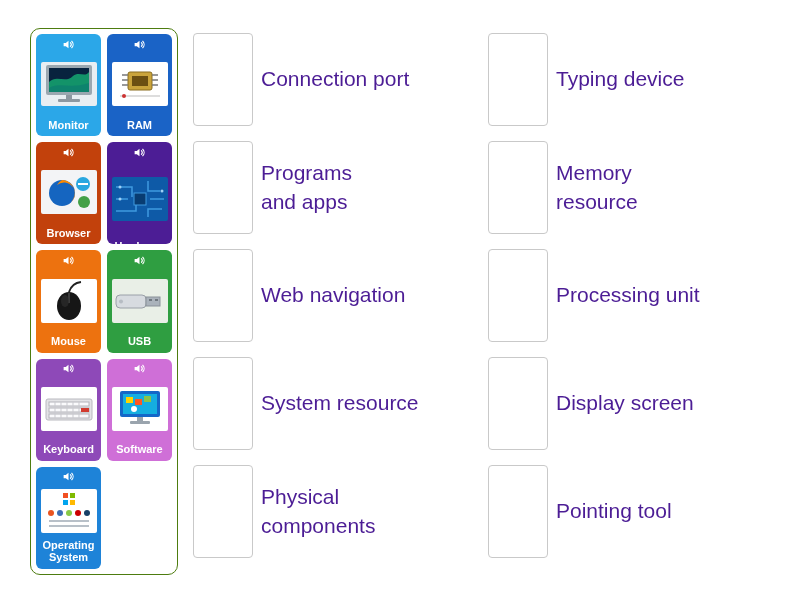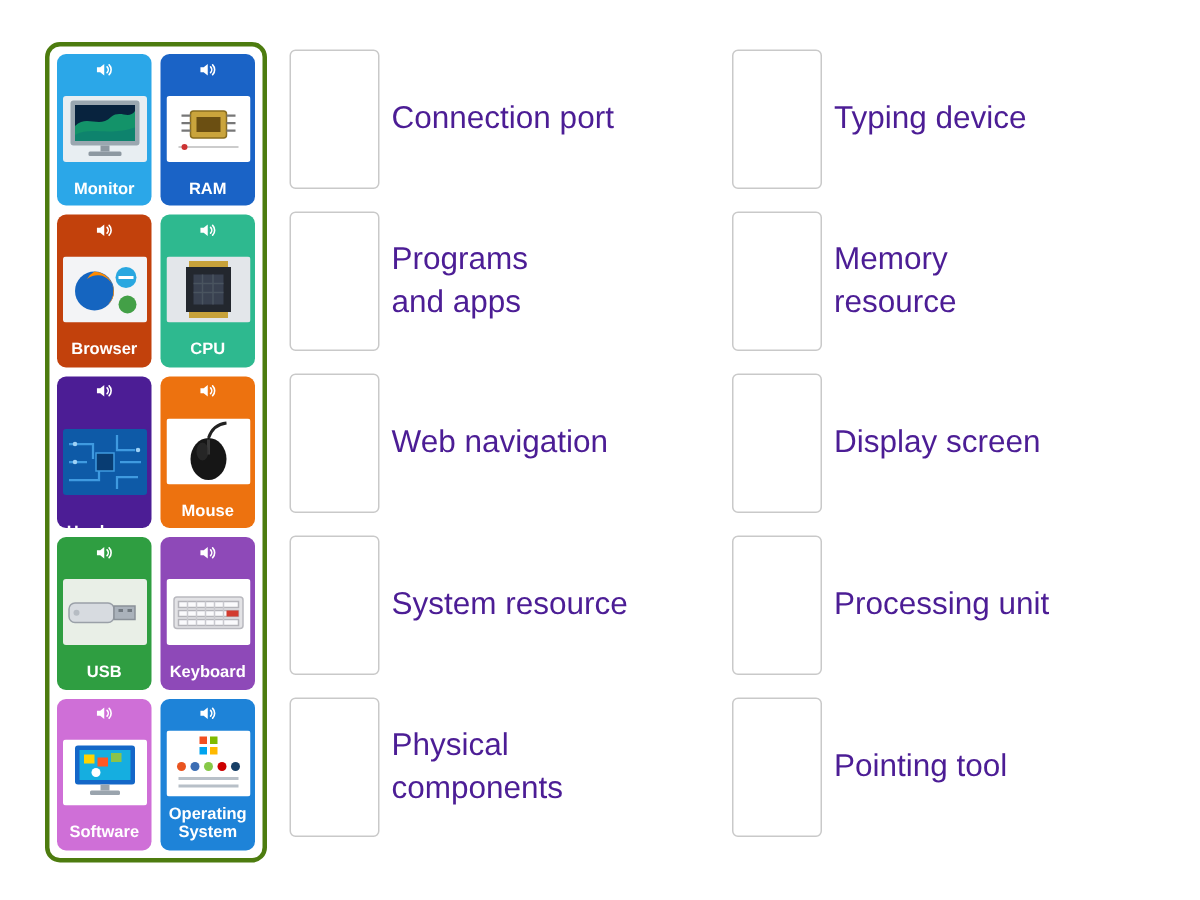--- a/index.html
+++ b/index.html
@@ -3,21 +3,21 @@
 <meta charset="utf-8">
 <style>
   html,body{margin:0;padding:0;background:#fff;}
   body{
     width:800px;height:600px;position:relative;overflow:hidden;
     font-family:"Liberation Sans", sans-serif;color:#3c3c3c;
   }
   
   .board{
     position:absolute;left:30px;top:28px;width:148px;height:547px;
-    border:3px solid #4d7c0f;border-radius:10px;background:#fff;
+    border:1px solid #4d7c0f;border-radius:10px;background:#fff;
     box-sizing:border-box;padding:5px;
     display:grid;grid-template-columns:1fr 1fr;grid-template-rows:repeat(5,1fr);gap:6px;
   }
   .tile{
     border-radius:6px;display:flex;flex-direction:column;align-items:center;
     padding:2px;box-sizing:border-box;color:#fff;cursor:grab;overflow:hidden;
   }
   .audio{height:14px;flex:none;display:flex;align-items:center;justify-content:center;margin-top:1px;}
   .audio svg{width:13px;height:13px;display:block;}
   .img{flex:1;display:flex;align-items:center;justify-content:center;margin:2px 0;}
@@ -103,46 +103,20 @@
           <circle cx="21" cy="23" r="13" fill="#1565c0"></circle>
           <path d="M21 10a13 13 0 019 22 11 11 0 10-14-17 13 13 0 015-5z" fill="#ff8a00"></path>
           <circle cx="42" cy="14" r="7" fill="#29a7e0"></circle>
           <path d="M37 14h10" stroke="#fff" stroke-width="2"></path>
           <circle cx="43" cy="32" r="6" fill="#43a047"></circle>
         </svg>
     </span>
     <span class="tile-label">Browser</span>
   </div>
 
-  <div class="tile" style="background-color: rgb(46, 185, 143);">
-    <span class="audio">
-      <svg viewBox="0 0 24 24">
-          <path fill="#fff" d="M3 9v6h4l5 4V5L7 9z"></path>
-          <path fill="none" stroke="#fff" stroke-width="2" stroke-linecap="round" d="M15.5 8.5a5 5 0 010 7M18 6a8.5 8.5 0 010 12"></path>
-        </svg>
-    </span>
-    <span class="img">
-      <svg viewBox="0 0 56 44">
-          <rect width="56" height="44" fill="#e3e6ea"></rect>
-          <g fill="#c8a23a">
-            <rect x="15" y="3" width="26" height="5"></rect>
-            <rect x="15" y="36" width="26" height="5"></rect>
-          </g>
-          <rect x="13" y="7" width="30" height="30" fill="#23272e"></rect>
-          <rect x="18" y="12" width="20" height="20" fill="#394150"></rect>
-          <g stroke="#4a545f" stroke-width="1">
-            <line x1="18" y1="18" x2="38" y2="18"></line>
-            <line x1="18" y1="24" x2="38" y2="24"></line>
-            <line x1="24" y1="12" x2="24" y2="32"></line>
-            <line x1="31" y1="12" x2="31" y2="32"></line>
-          </g>
-        </svg>
-    </span>
-    <span class="tile-label">CPU</span>
-  </div>
 
   <div class="tile" style="background-color: #4c1d95; gap: 16px;">
     <span class="audio">
       <svg viewBox="0 0 24 24">
           <path fill="#fff" d="M3 9v6h4l5 4V5L7 9z"></path>
           <path fill="none" stroke="#fff" stroke-width="2" stroke-linecap="round" d="M15.5 8.5a5 5 0 010 7M18 6a8.5 8.5 0 010 12"></path>
         </svg>
     </span>
     <span class="img">
       <svg viewBox="0 0 56 44">
@@ -312,23 +286,23 @@
     <div class="drop"></div>
     <div class="match-label">Typing device</div>
   </div>
   <div class="match-row">
     <div class="drop"></div>
     <div class="match-label">Memory
 resource</div>
   </div>
   <div class="match-row">
     <div class="drop"></div>
+    <div class="match-label">Processing unit</div>
+  </div>
+  <div class="match-row">
+    <div class="drop"></div>
     <div class="match-label">Display screen</div>
   </div>
   <div class="match-row">
     <div class="drop"></div>
-    <div class="match-label">Processing unit</div>
-  </div>
-  <div class="match-row">
-    <div class="drop"></div>
     <div class="match-label">Pointing tool</div>
   </div>
 </div>
 
 </body></html>

